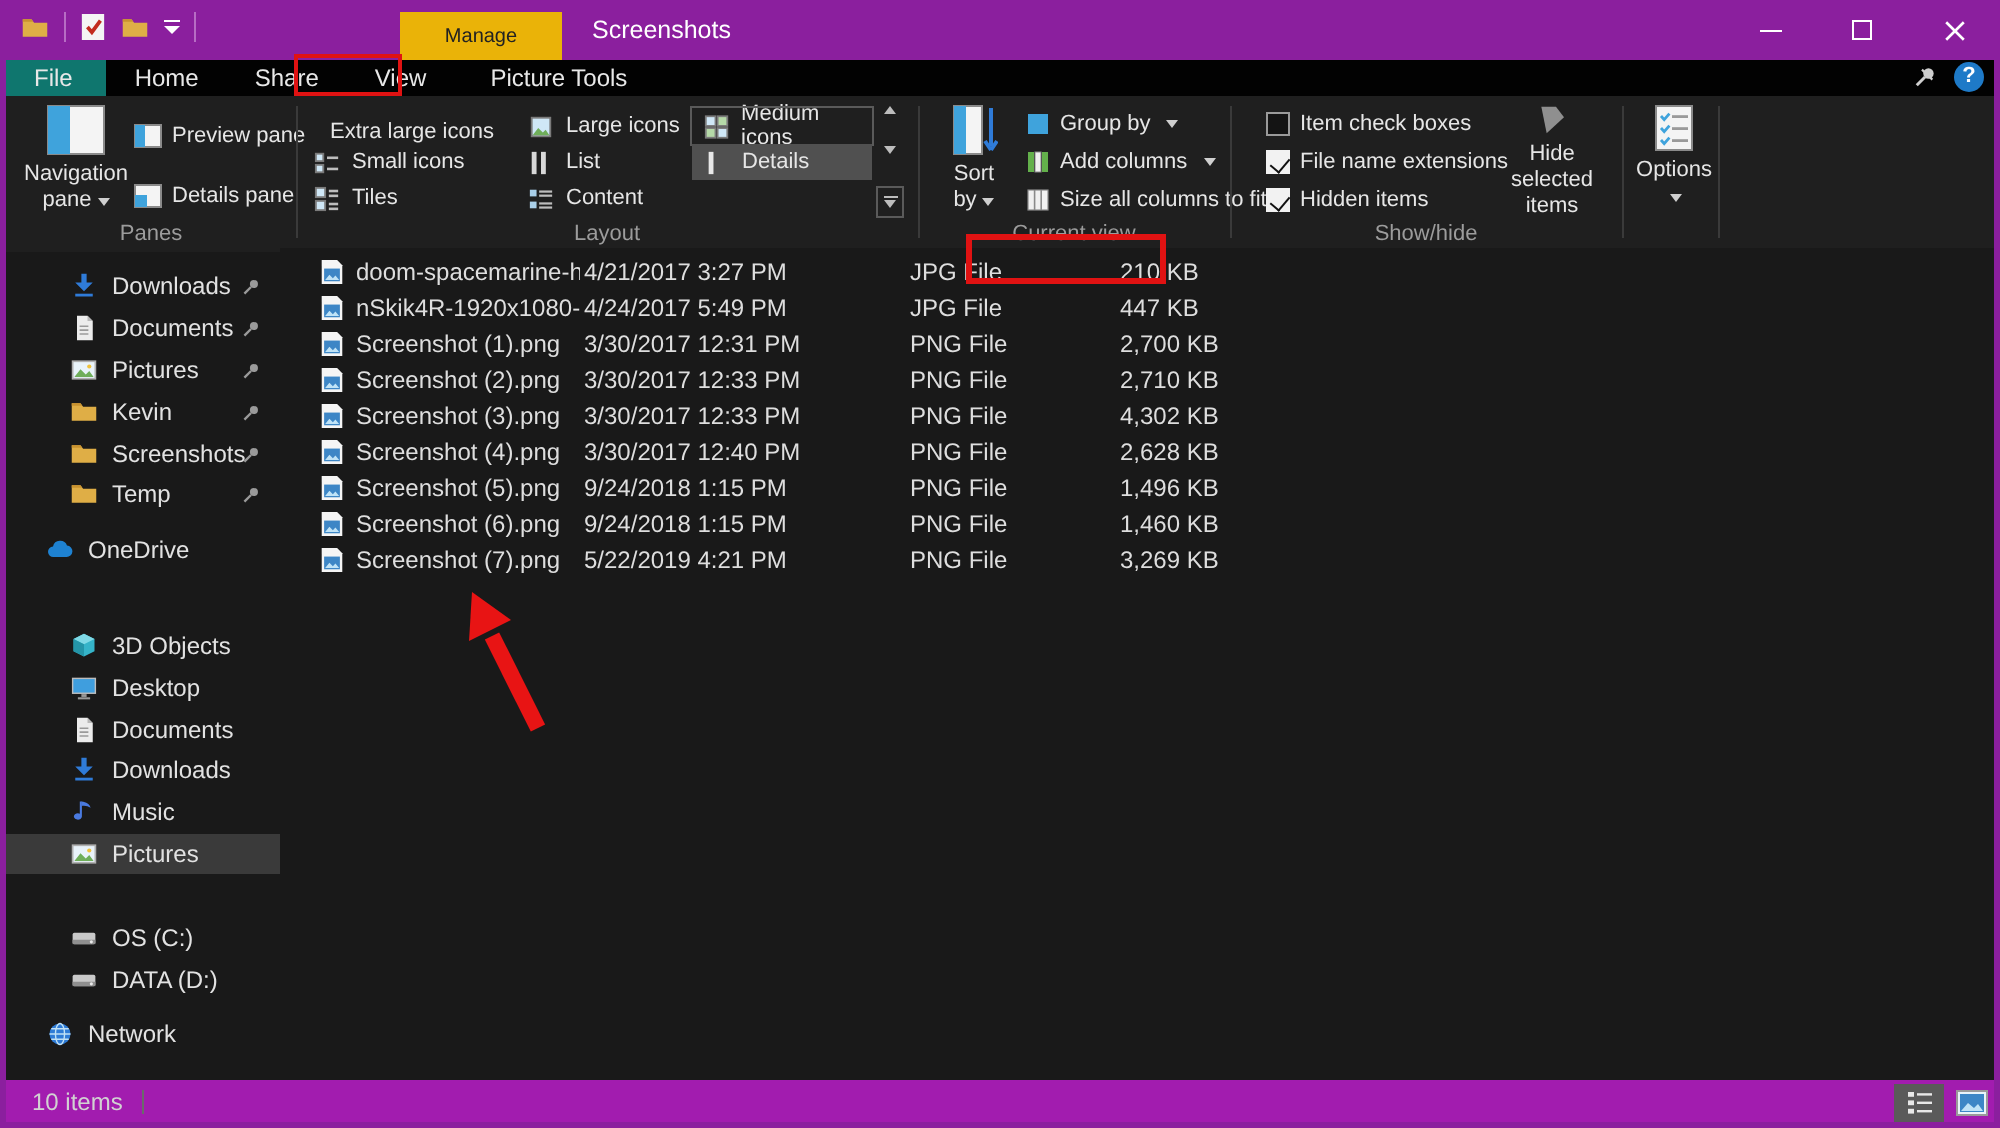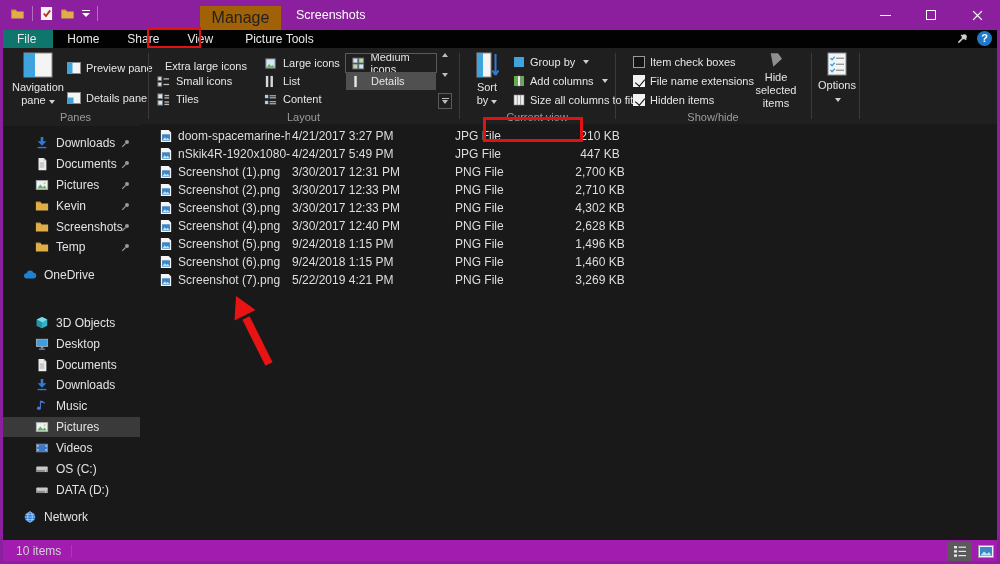--- a/index.html
+++ b/index.html
@@ -4,22 +4,22 @@
 <style>
   * { box-sizing: border-box; margin: 0; padding: 0; }
   html,body { width:1000px; height:564px; overflow:hidden; background:#000;
     font-family:"Liberation Sans", sans-serif; }
   #win { position:relative; width:1000px; height:564px; background:#191919; }
 
   
   #titlebar { position:absolute; left:0; top:0; width:1000px; height:30px; background:#8b1f9e; }
   #qat { position:absolute; left:10px; top:6px; display:flex; align-items:center; gap:7px; }
   .qsep { width:1px; height:15px; background:#b76cc4; }
-  #manage-tab { position:absolute; left:200px; top:6px; width:81px; height:24px; background:#a16207;
-    color:#222; font-size:16px; display:flex; align-items:center; justify-content:center; }
+  #manage-tab { position:absolute; left:200px; top:6px; width:81px; height:24px; background:#eab308;
+    color:#222; font-size:10px; display:flex; align-items:center; justify-content:center; }
   #win-title { position:absolute; left:296px; top:0; height:30px; line-height:30px; color:#fff; font-size:12.5px; }
   #win-controls { position:absolute; right:0; top:0; height:30px; display:flex; }
   .wbtn { width:46px; height:30px; display:flex; align-items:center; justify-content:center; }
   .min-glyph { width:11px; height:1px; background:#fff; }
   .max-glyph { width:10px; height:10px; border:1px solid #fff; }
 
   
   #menubar { position:absolute; left:0; top:30px; width:1000px; height:18px; background:#020202;
     display:flex; font-size:12px; color:#e8e8e8; }
   .mtab { padding:0 14px; line-height:18px; }
@@ -72,21 +72,21 @@
   .side-item.selected { background:#3a3a3a; }
   .pin { position:absolute; right:9px; width:11px; height:11px; fill:#9a9a9a; }
 
   
   #filelist { position:absolute; left:140px; top:124px; width:857px; height:416px; background:#191919; }
   .file-row { position:absolute; left:0; width:857px; height:18px; font-size:12px; color:#dedede; }
   .file-row .fic { position:absolute; left:20px; top:2px; width:12px; height:14px; }
   .fname { position:absolute; left:38px; top:2px; width:112px; white-space:nowrap; overflow:hidden; }
   .fdate { position:absolute; left:152px; top:2px; }
   .ftype { position:absolute; left:315px; top:2px; }
-  .fsize { position:absolute; left:420px; top:2px; width:80px; text-align:center; }
+  .fsize { position:absolute; left:420px; top:2px; width:80px; text-align:left; }
 
   
   #statusbar { position:absolute; left:3px; top:540px; width:994px; height:22px; background:#a21caf; }
   #status-count { position:absolute; left:13px; top:4px; font-size:12px; color:#d2d2d2; }
   #status-div { position:absolute; left:68px; top:5px; width:1px; height:12px; background:#6a6a6a; }
   .view-btn { position:absolute; top:2px; width:25px; height:19px; display:flex; align-items:center; justify-content:center; }
   .view-btn.active { background:#5a5a5a; }
   #edge-left { position:absolute; left:0; top:30px; width:3px; height:534px; background:#8b1f9e; }
   #edge-right { position:absolute; right:0; top:30px; width:3px; height:534px; background:#8b1f9e; }
   #edge-bottom { position:absolute; left:0; top:561px; width:1000px; height:3px; background:#8b1f9e; }
@@ -438,30 +438,20 @@
         <span>Music</span>
       </div>
     <div class="side-item lvl2 selected" style="top:291px">
         <svg class="si" viewBox="0 0 16 16">
           <rect x="1.5" y="3" width="13" height="10" fill="#e9f3fa" stroke="#b0b0b0"></rect>
           <path fill="#6fae5a" d="M2.5 12 l3.5-4.5 3 3 2-2 2.5 3.5z"></path>
           <circle cx="11" cy="6" r="1.2" fill="#f0c23c"></circle>
         </svg>
         <span>Pictures</span>
       </div>
-    <div class="side-item lvl2" style="top:312px">
-        <svg class="si" viewBox="0 0 16 16">
-          <rect x="1.5" y="3.5" width="13" height="9" fill="#3a78c9" stroke="#9a9a9a" stroke-width=".7"></rect>
-          <rect x="2.5" y="4.8" width="1.6" height="1.6" fill="#e8e8e8"></rect>
-          <rect x="2.5" y="9.4" width="1.6" height="1.6" fill="#e8e8e8"></rect>
-          <rect x="11.9" y="4.8" width="1.6" height="1.6" fill="#e8e8e8"></rect>
-          <rect x="11.9" y="9.4" width="1.6" height="1.6" fill="#e8e8e8"></rect>
-        </svg>
-        <span>Videos</span>
-      </div>
     <div class="side-item lvl2" style="top:333px">
         <svg class="si" viewBox="0 0 16 16">
           <rect x="1.5" y="5" width="13" height="6.5" rx="1" fill="#c9c9c9"></rect>
           <rect x="1.5" y="9" width="13" height="2.5" fill="#8f8f8f"></rect>
           <circle cx="12.2" cy="10.2" r=".9" fill="#e8e8e8"></circle>
         </svg>
         <span>OS (C:)</span>
       </div>
     <div class="side-item lvl2" style="top:354px">
         <svg class="si" viewBox="0 0 16 16">

